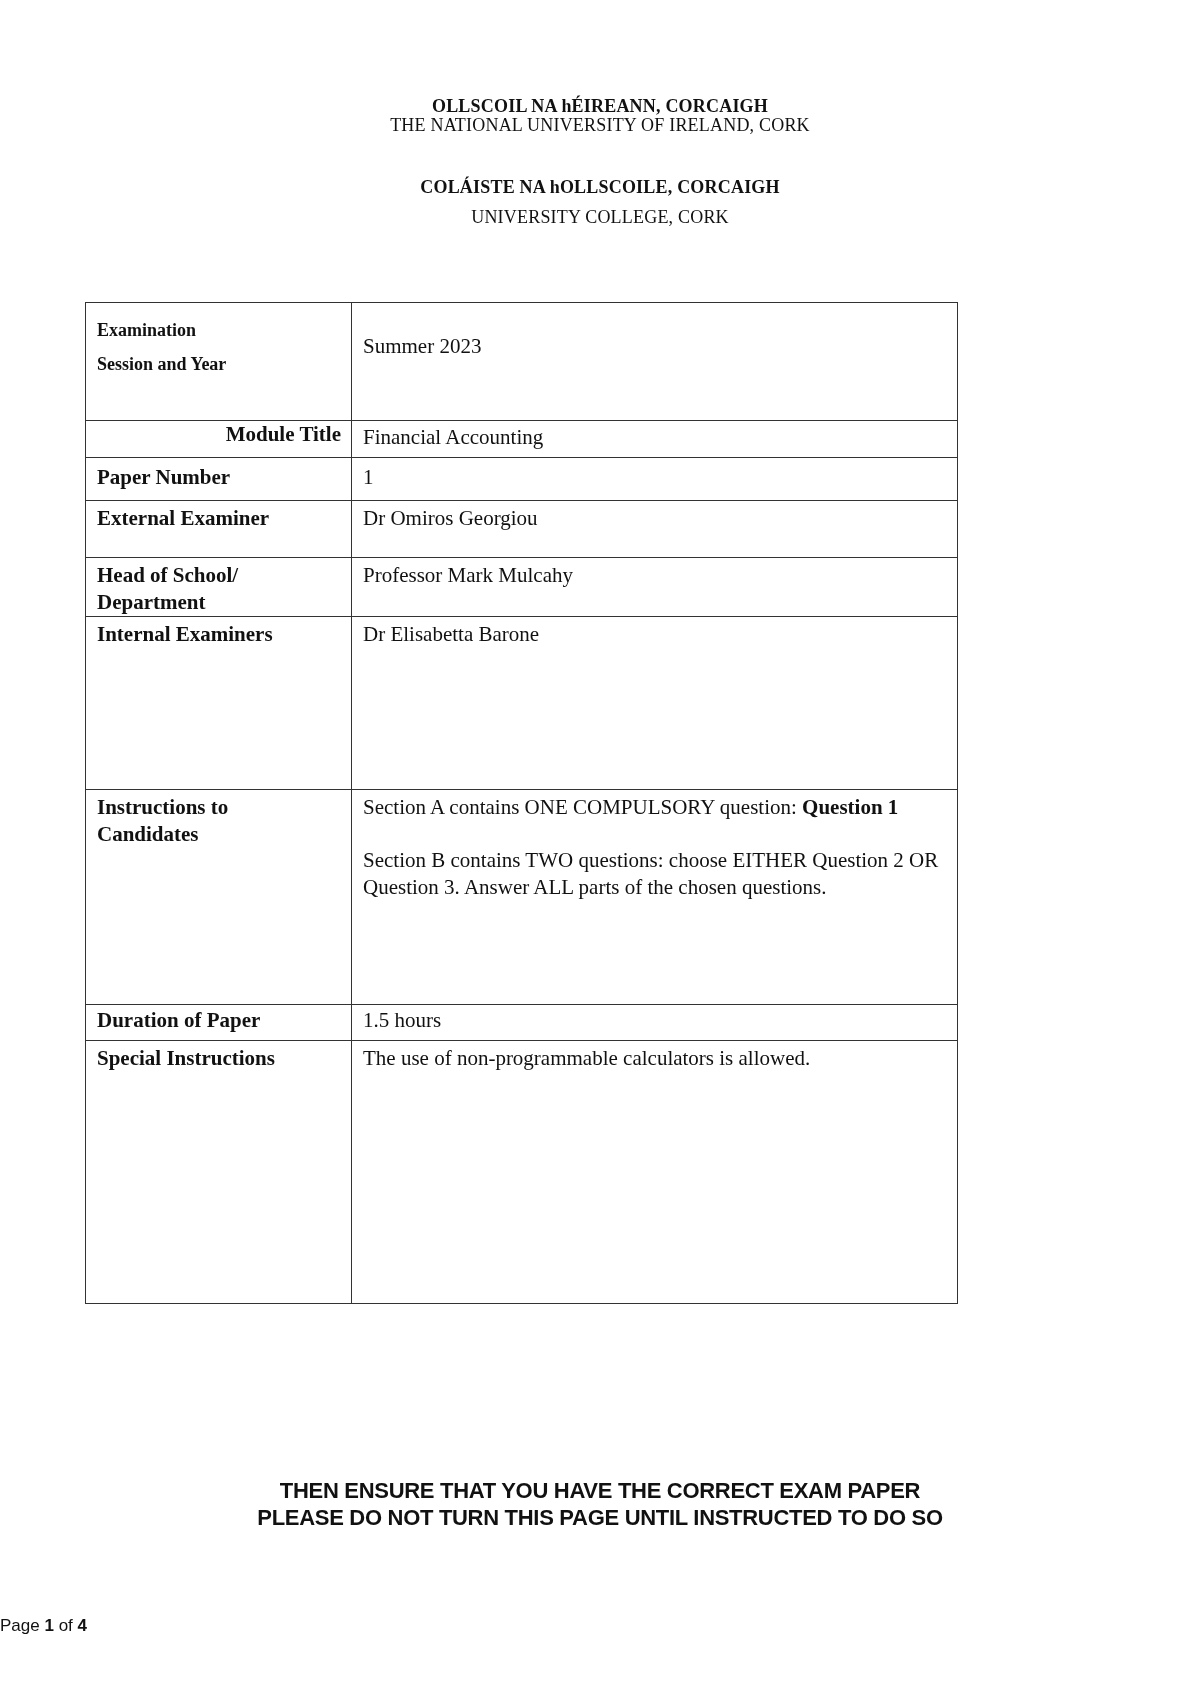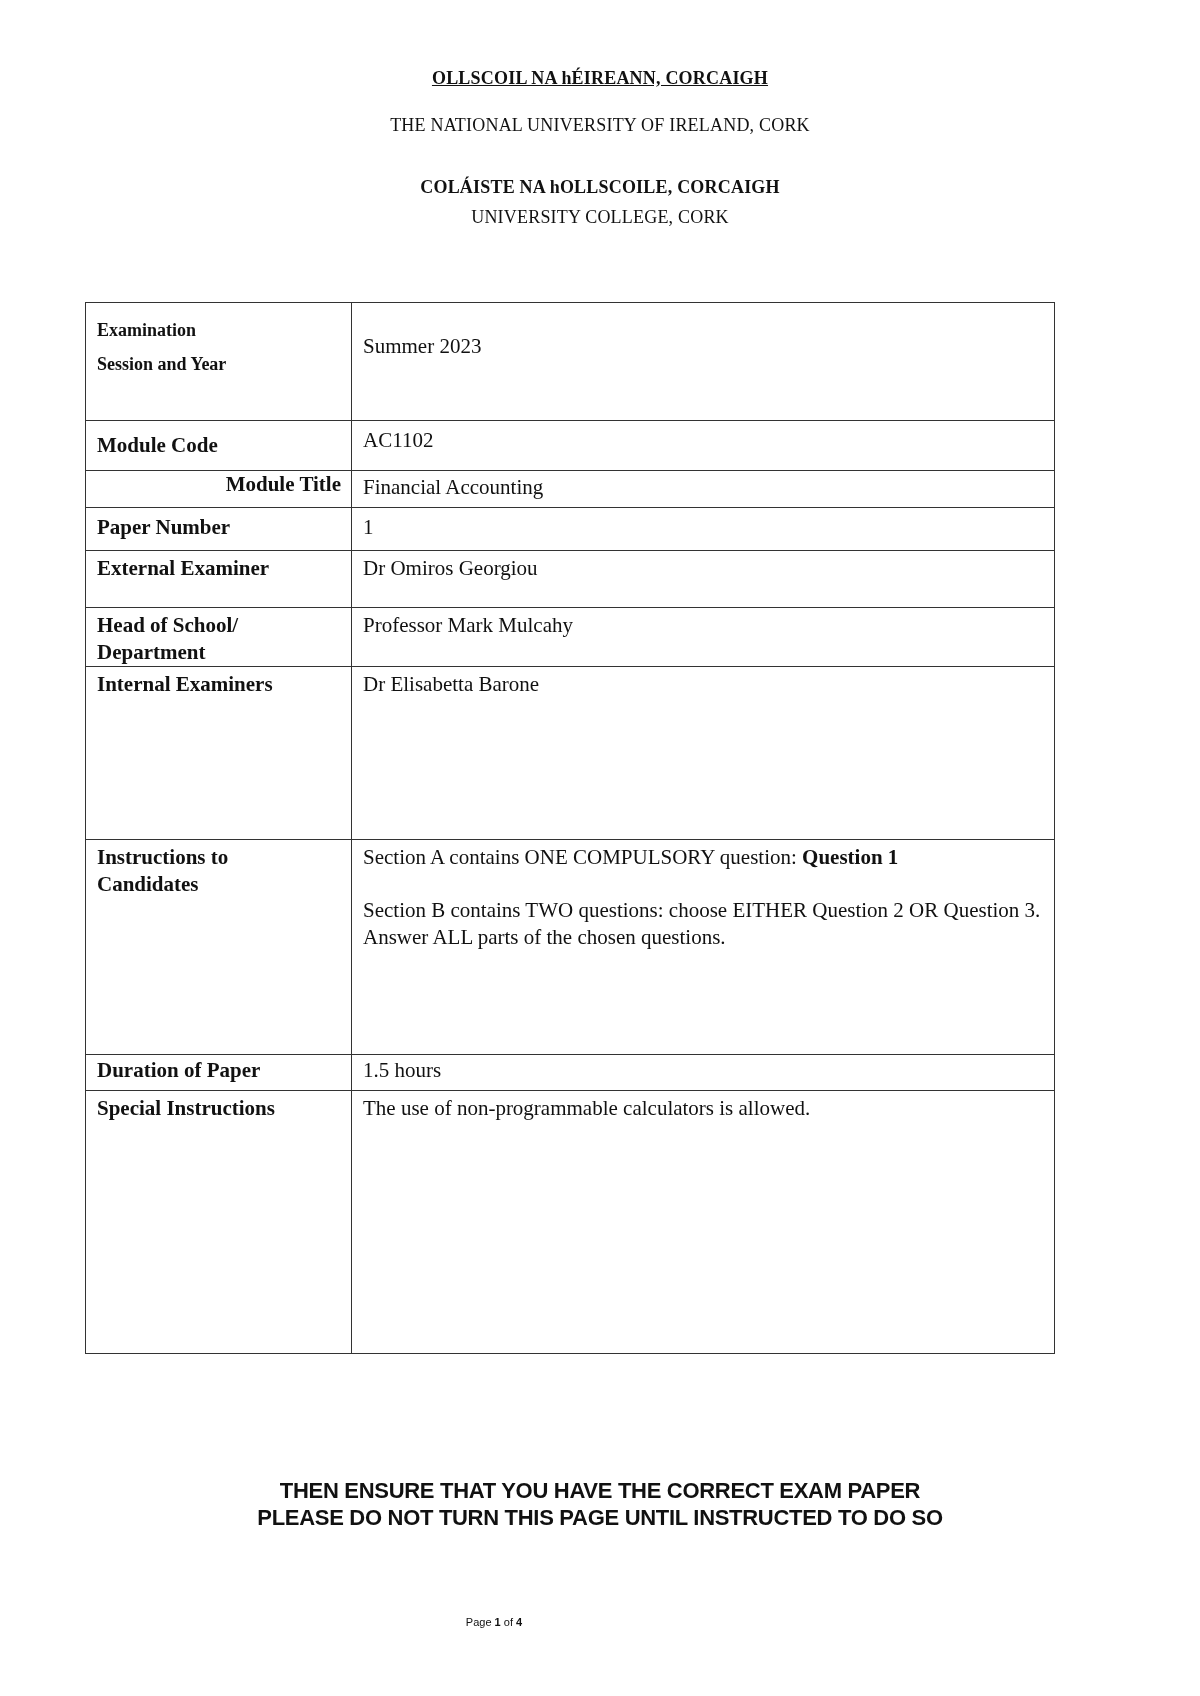--- a/index.html
+++ b/index.html
@@ -1,50 +1,46 @@
 <!DOCTYPE html>
 <html><head>
 <meta charset="utf-8">
 <style>
   html, body { margin: 0; padding: 0; background: #ffffff; }
   body { width: 1200px; height: 1696px; position: relative; overflow: hidden; color: #111; }
   .hdr { position: absolute; left: 0; width: 1200px; text-align: center; font-family: "Liberation Serif", "DejaVu Serif", serif; font-size: 18px; letter-spacing: 0.2px; }
   .hdr.b { font-weight: bold; }
-  #exam-table { position: absolute; left: 85px; top: 302px; width: 970px; border-collapse: collapse; font-family: "Liberation Serif", "DejaVu Serif", serif; }
+  #exam-table { position: absolute; left: 85px; top: 302px; width: 873px; border-collapse: collapse; font-family: "Liberation Serif", "DejaVu Serif", serif; }
   #exam-table td { border: 1.5px solid #333; vertical-align: top; padding: 4px 10px 0 11px; font-size: 21px; line-height: 27px; }
   #exam-table td.lbl { width: 194px; font-weight: bold; }
   #exam-table td.val { font-weight: normal; }
   .lbl-small { font-size: 18px !important; line-height: 34px !important; padding-top: 10px !important; }
   .val-summer { padding-top: 30px !important; }
   .instr p { margin: 0; }
   .instr p + p { margin-top: 26px; }
   .notice { position: absolute; left: 0; width: 1200px; text-align: center; font-family: "Liberation Sans", "DejaVu Sans", sans-serif; font-weight: bold; font-size: 22px; letter-spacing: -0.3px; }
-  .footer { position: absolute; left: 0; width: 988px; top: 1616px; text-align: center; font-family: "Liberation Sans", "DejaVu Sans", sans-serif; font-size: 11px; }
+  .footer { position: absolute; left: 0; width: 988px; top: 1616px; text-align: left; font-family: "Liberation Sans", "DejaVu Sans", sans-serif; font-size: 17px; }
   .footer b { font-weight: bold; }
 </style>
 </head>
 <body>
 
-<div class="hdr b" style="top:68px;text-decoration:underline;">OLLSCOIL NA hÉIREANN, CORCAIGH</div>
+<div class="hdr b" style="top:96px;">OLLSCOIL NA hÉIREANN, CORCAIGH</div>
 <div class="hdr" style="top:115px;">THE NATIONAL UNIVERSITY OF IRELAND, CORK</div>
 <div class="hdr b" style="top:177px;text-align:center;">COLÁISTE NA hOLLSCOILE, CORCAIGH</div>
 <div class="hdr" style="top:207px;">UNIVERSITY COLLEGE, CORK</div>
 
 <table id="exam-table">
   <tbody>
       <tr style="height:118px;">
     <td class="lbl lbl-small">
       <div>Examination</div>
       <div>Session and Year</div>
     </td>
     <td class="val val-summer">Summer 2023</td>
-  </tr>
-  <tr style="height:50px;">
-    <td class="lbl" style="padding-top:11px;">Module Code</td>
-    <td class="val" style="padding-top:6px;">AC1102</td>
   </tr>
   <tr style="height:37px;">
     <td class="lbl" style="padding-top:0;text-align:right;">Module Title</td>
     <td class="val" style="padding-top:3px;margin-top:21px;">Financial Accounting</td>
   </tr>
   <tr style="height:43px;">
     <td class="lbl" style="padding-top:6px;">Paper Number</td>
     <td class="val" style="padding-top:6px;">1</td>
   </tr>
   <tr style="height:57px;">

